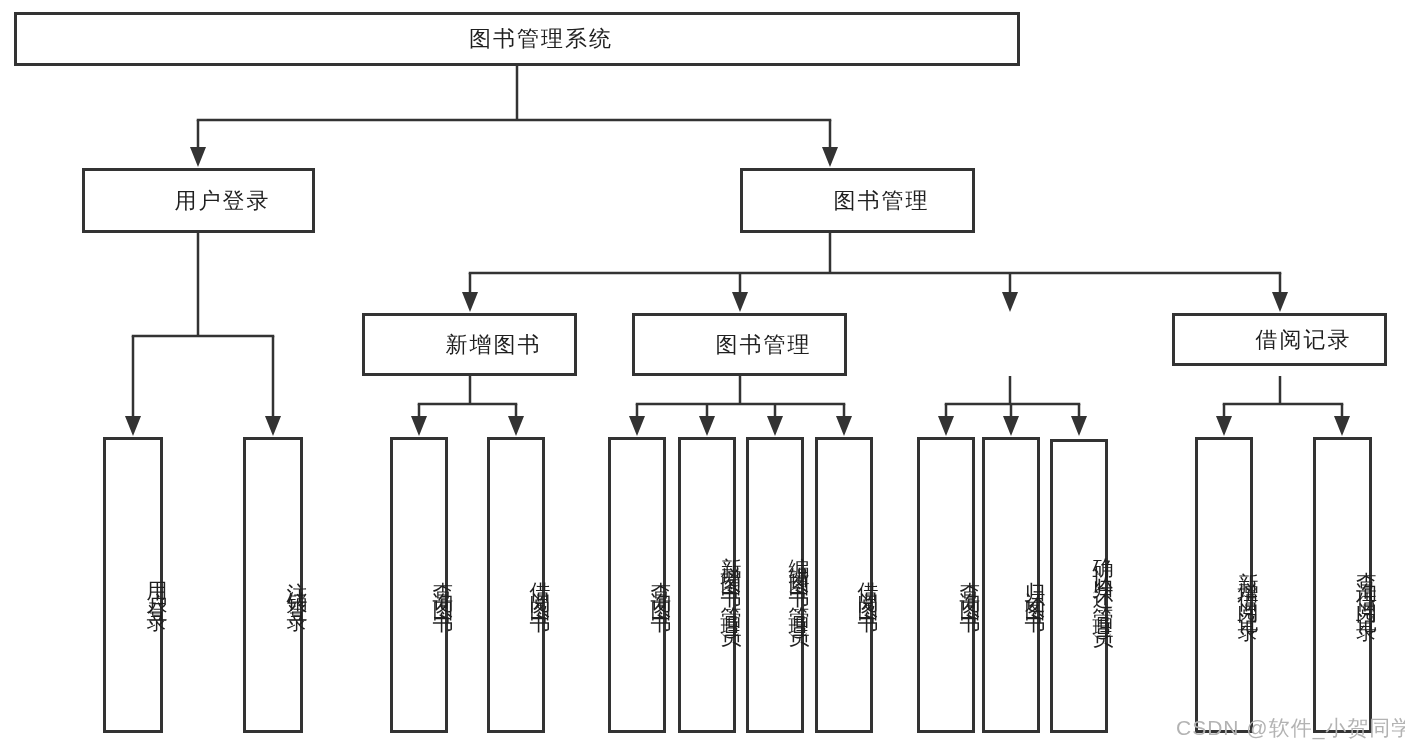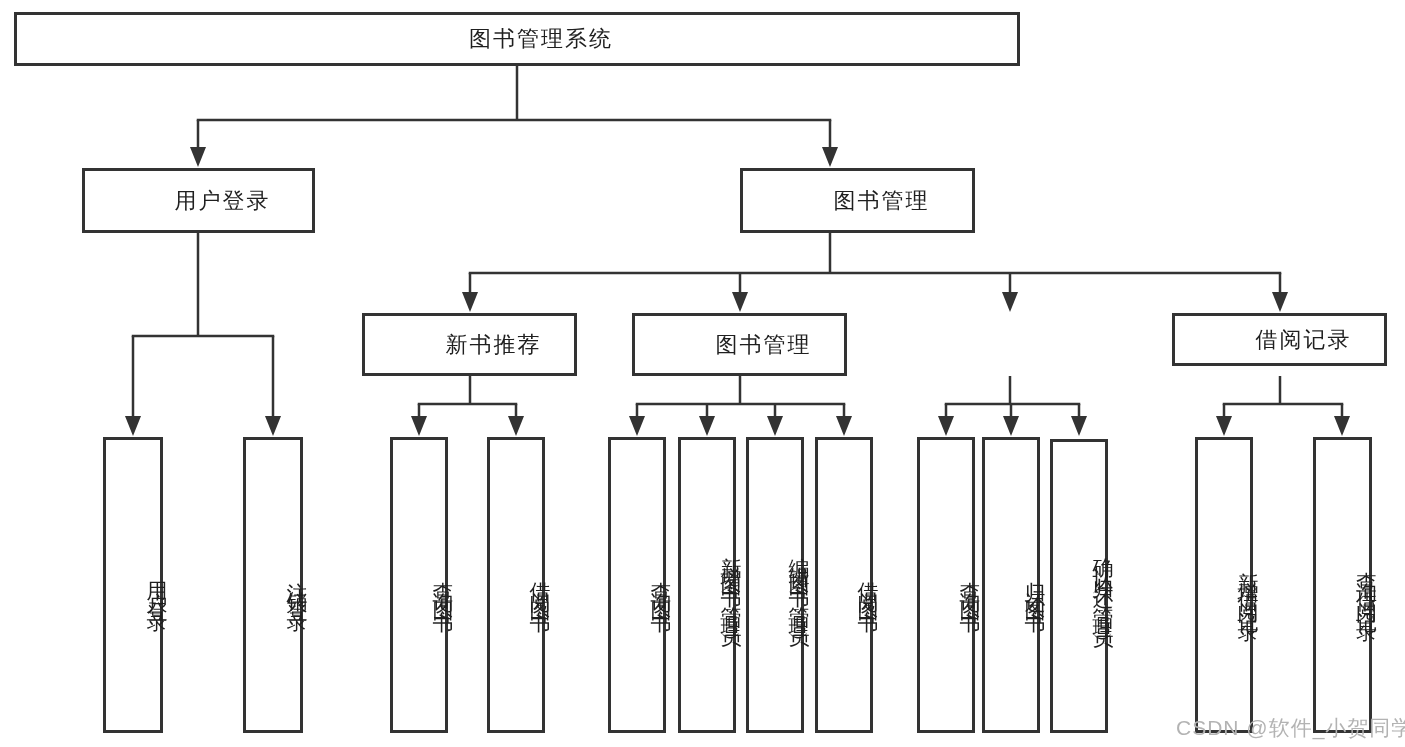--- a/index.html
+++ b/index.html
@@ -116,21 +116,21 @@
     <path d="M1342 404 V419"></path>
     <polygon points="1216,416 1232,416 1224,436"></polygon>
     <polygon points="1334,416 1350,416 1342,436"></polygon>
   </svg>
 
   <div class="node" style="left:14px;top:12px;width:1006px;height:54px">图书管理系统</div>
 
   <div class="node" style="left:82px;top:168px;width:233px;height:65px">用户登录</div>
   <div class="node" style="left:740px;top:168px;width:235px;height:65px">图书管理</div>
 
-  <div class="node" style="left:362px;top:313px;width:215px;height:63px">新书推荐</div>
+  <div class="node" style="left:362px;top:313px;width:215px;height:63px">新增图书</div>
   <div class="node" style="left:632px;top:313px;width:215px;height:63px">图书管理</div>
   <div class="node" style="left:1172px;top:313px;width:215px;height:53px">借阅记录</div>
 
   <div class="node v" style="left:103px;top:437px;width:60px;height:296px">用户登录</div>
   <div class="node v" style="left:243px;top:437px;width:60px;height:296px">注销登录</div>
 
   <div class="node v" style="left:390px;top:437px;width:58px;height:296px">查询图书</div>
   <div class="node v" style="left:487px;top:437px;width:58px;height:296px">借阅图书</div>
 
   <div class="node v" style="left:608px;top:437px;width:58px;height:296px">查询图书</div>

